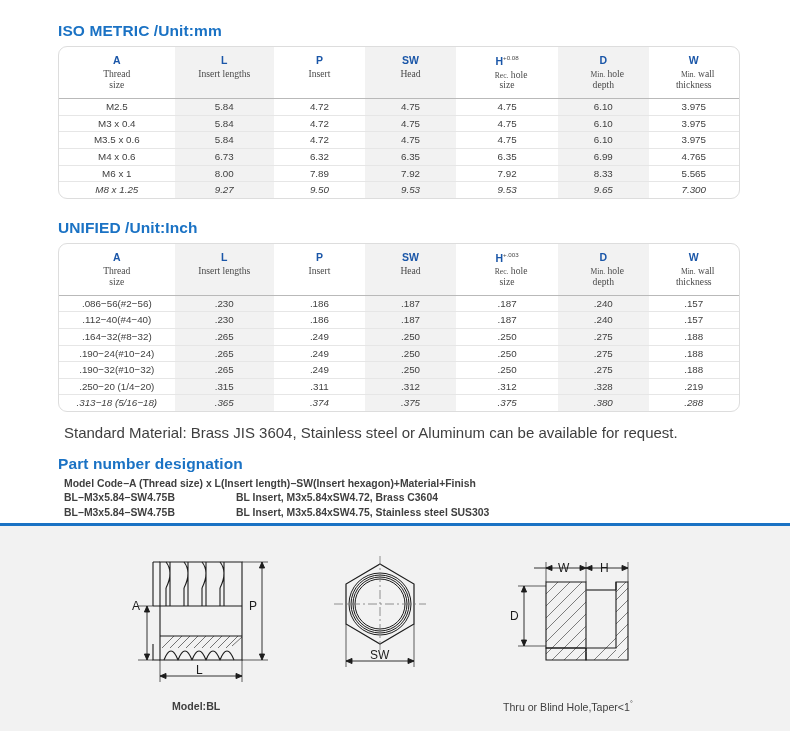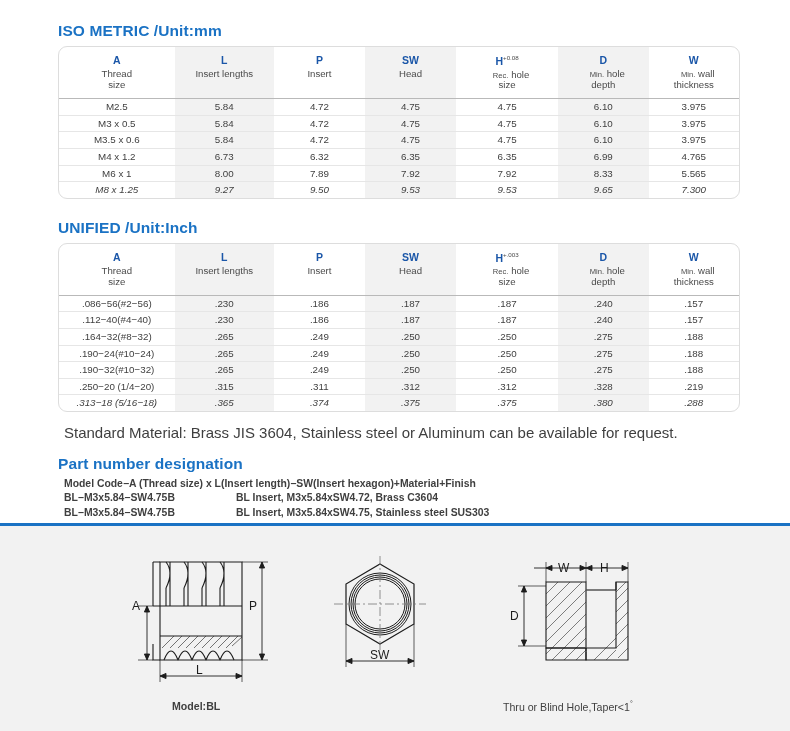--- a/index.html
+++ b/index.html
@@ -87,20 +87,21 @@
     color: #4a4a4a;
     vertical-align: super;
     letter-spacing: 0;
   }
   .sub {
     display: block;
     font-size: 9.6px;
     color: #4a4a4a;
     line-height: 1.12;
     margin-top: 2px;
+    font-family: Liberation Serif, serif;
   }
   .sub .small { font-size: 7.6px; padding-left: 8px; }
 
   tbody tr td {
     font-size: 9.8px;
     color: #3f3f3f;
     height: 15.6px;
     line-height: 15.6px;
     border-bottom: 1px solid #e6e6e6;
   }
@@ -216,39 +217,39 @@
             <tr>
               <td class="cell-a">M2.5</td>
               <td class="band">5.84</td>
               <td>4.72</td>
               <td class="band">4.75</td>
               <td>4.75</td>
               <td class="band">6.10</td>
               <td>3.975</td>
             </tr>
             <tr>
-              <td class="cell-a">M3 x 0.5</td>
+              <td class="cell-a">M3 x 0.4</td>
               <td class="band">5.84</td>
               <td>4.72</td>
               <td class="band">4.75</td>
               <td>4.75</td>
               <td class="band">6.10</td>
               <td>3.975</td>
             </tr>
             <tr>
               <td class="cell-a">M3.5 x 0.6</td>
               <td class="band">5.84</td>
               <td>4.72</td>
               <td class="band">4.75</td>
               <td>4.75</td>
               <td class="band">6.10</td>
               <td>3.975</td>
             </tr>
             <tr>
-              <td class="cell-a">M4 x 1.2</td>
+              <td class="cell-a">M4 x 0.6</td>
               <td class="band">6.73</td>
               <td>6.32</td>
               <td class="band">6.35</td>
               <td>6.35</td>
               <td class="band">6.99</td>
               <td>4.765</td>
             </tr>
             <tr>
               <td class="cell-a">M6 x 1</td>
               <td class="band">8.00</td>

